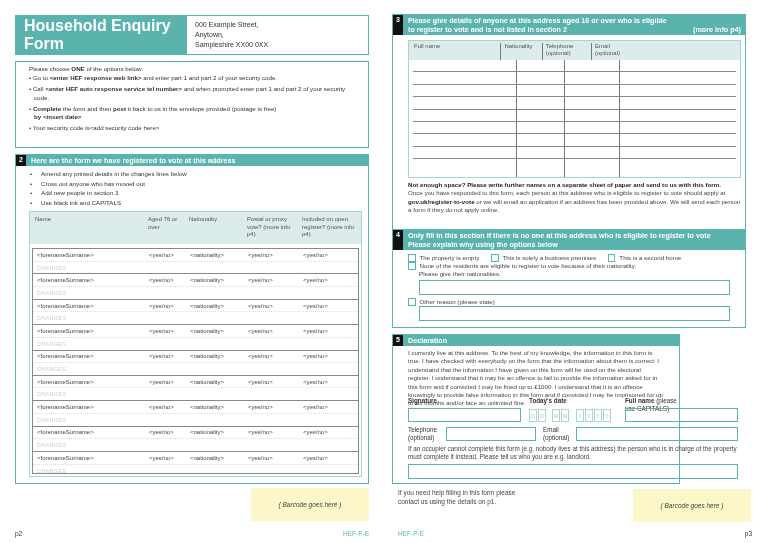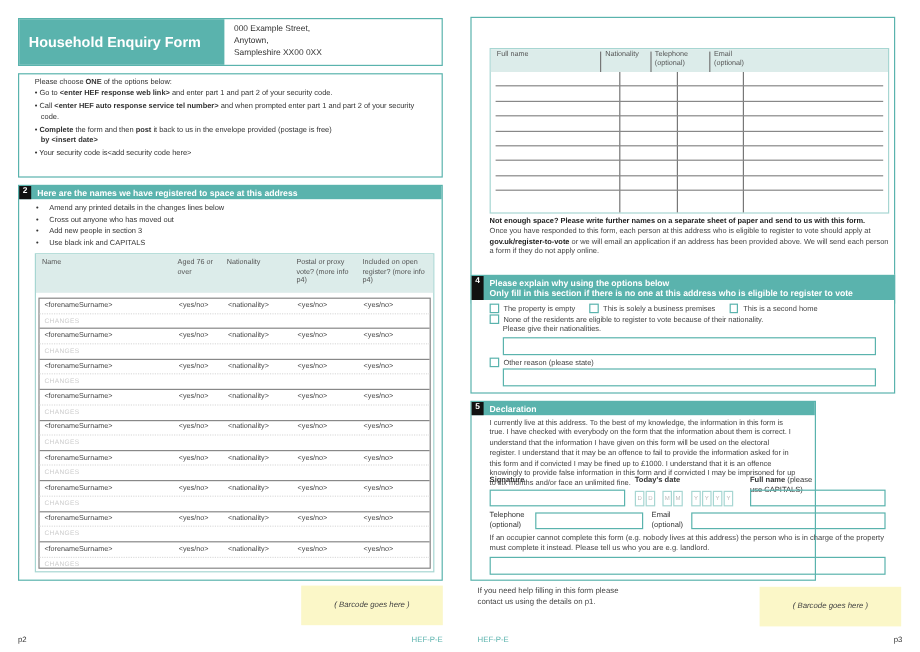--- a/index.html
+++ b/index.html
@@ -5,21 +5,21 @@
   * { box-sizing: border-box; margin: 0; padding: 0; }
   html, body { width: 767px; height: 543px; background: #ffffff; overflow: hidden; }
   body { font-family: "Liberation Sans", sans-serif; color: #333; font-size: 6.5px; position: relative; }
   .page { position: absolute; top: 0; height: 543px; }
   .pageL { left: 0; width: 384px; }
   .pageR { left: 384px; width: 383px; }
   .tealText { color: #5ab3ad; }
 
   
   .hdr { position: absolute; left: 15px; top: 15px; width: 354px; height: 40px; border: 1px solid #5ab3ad; display: flex; }
-  .hdr-title { width: 171px; background: #5ab3ad; color: #fff; font-weight: bold; font-size: 12px; display: flex; align-items: center; padding-left: 8px; }
+  .hdr-title { width: 171px; background: #5ab3ad; color: #fff; font-weight: bold; font-size: 16px; display: flex; align-items: center; padding-left: 8px; }
   .hdr-addr { flex: 1; padding: 4px 8px; font-size: 7px; line-height: 10px; color: #333; }
 
   .section { position: absolute; border: 1.5px solid #5ab3ad; background: #fff; }
   .sec-head { background: #5ab3ad; color: #fff; font-weight: bold; font-size: 7.2px; display: flex; align-items: stretch; }
   .sec-num { background: #111; color: #fff; width: 10px; display: flex; align-items: flex-start; justify-content: center; padding-top: 1px; font-size: 7px; }
   .sec-title { padding: 1px 5px; line-height: 9px; flex: 1; }
 
   
   .s1 { left: 15px; top: 61px; width: 354px; height: 87px; }
   .s1 .body { padding: 3px 13px; font-size: 6.2px; line-height: 8.2px; }
@@ -95,21 +95,21 @@
       <div class="item">• <span>Go to </span><b>&lt;enter HEF response web link&gt;</b><span> and enter part 1 and part 2 of your security code.</span></div>
       <div class="item" style="margin-top:3px">• <span>Call </span><b>&lt;enter HEF auto response service tel number&gt;</b><span> and when prompted enter part 1 and part 2 of your security code.</span></div>
       <div class="item" style="margin-top:3px">• <b>Complete</b><span> the form and then </span><b>post</b><span> it back to us in the envelope provided (postage is free)</span><br><b>by &lt;insert date&gt;</b></div>
       <div class="item" style="margin-top:3px">• <span>Your security code is&lt;add security code here&gt;</span></div>
     </div>
   </div>
 
   <div class="section s2">
     <div class="sec-head">
       <div class="sec-num">2</div>
-      <div class="sec-title">Here are the names we have registered to space at this address</div>
+      <div class="sec-title">Here are the form we have registered to vote at this address</div>
     </div>
     <div class="bullets">
       <div>Amend any printed details in the changes lines below</div>
       <div>Cross out anyone who has moved out</div>
       <div>Add new people in section 3</div>
       <div>Use black ink and CAPITALS</div>
     </div>
     <div class="tbl2">
       <div class="th">
         <div class="col-name">Name</div>
@@ -214,20 +214,24 @@
   </div>
 
   <div class="barcode bcL">(  Barcode goes here  )</div>
   <div class="foot" style="left:15px; top:530px; color:#333;">p2</div>
   <div class="foot tealText" style="right:15px; top:530px;">HEF-P-E</div>
 </div>
 
 <div class="page pageR">
 
   <div class="section s3">
+    <div class="sec-head">
+      <div class="sec-num">3</div>
+      <div class="sec-title" style="padding-right:70px"><span>Please give details of anyone at this address aged 16 or over who is eligible to register to vote and is not listed in section 2</span><span class="more">(more info p4)</span></div>
+    </div>
     <div class="tbl3">
       <div class="th">
         <div class="t3-name">Full name</div>
         <div class="t3-nat">Nationality</div>
         <div class="t3-tel" style="padding-right:14px">Telephone (optional)</div>
         <div class="t3-email" style="padding-right:120px">Email (optional)</div>
       </div>
       <div class="t3-body">
         <div class="t3-name"></div>
         <div class="t3-nat"></div>
@@ -248,22 +252,22 @@
     <div class="notes">
       <b>Not enough space? Please write further names on a separate sheet of paper and send to us with this form.</b><br>
       <span>Once you have responded to this form, each person at this address who is eligible to register to vote should apply at </span><b>gov.uk/register-to-vote</b><span> or we will email an application if an address has been provided above. We will send each person a form if they do not apply online.</span>
     </div>
   </div>
 
   <div class="section s4">
     <div class="sec-head">
       <div class="sec-num">4</div>
       <div class="sec-title">
+          <div>Only fill in this section if there is no one at this address who is eligible to register to vote</div>
           <div>Please explain why using the options below</div>
-          <div>Only fill in this section if there is no one at this address who is eligible to register to vote</div>
         </div>
     </div>
     <div class="body">
       <div>
         <span class="chk"></span><span>The property is empty</span>
         <span class="chk" style="margin-left:10px"></span><span>This is solely a business premises</span>
         <span class="chk" style="margin-left:10px"></span><span>This is a second home</span>
       </div>
       <div style="line-height:8px">
         <span class="chk"></span><span>None of the residents are eligible to register to vote because of their nationality.</span>

